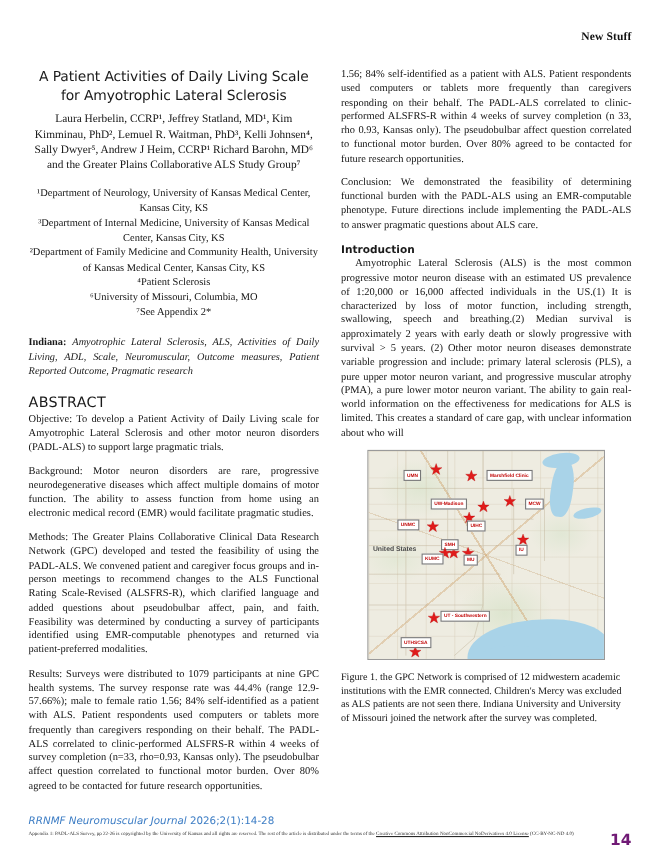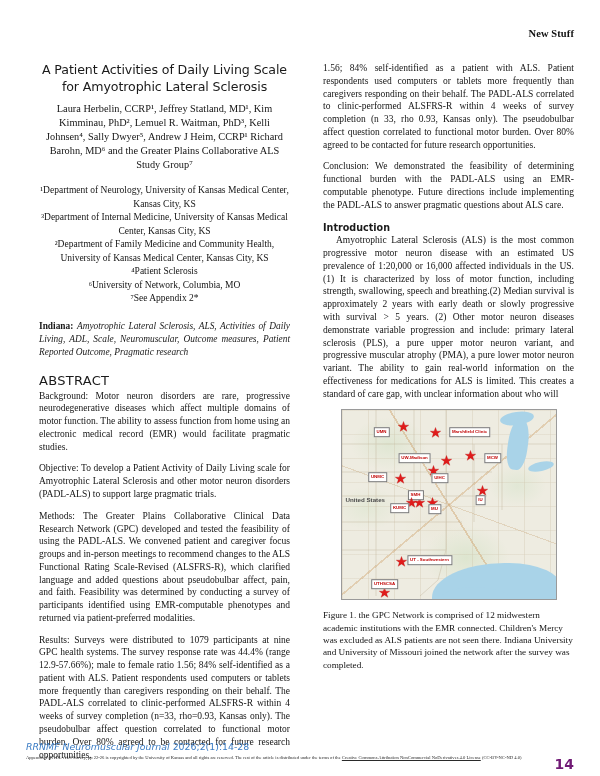--- a/index.html
+++ b/index.html
@@ -40,21 +40,20 @@
   .columns {
     position: absolute;
     top: 62px;
     left: 26px;
     width: 548px;
     display: flex;
     gap: 20px;
   }
   .col {
     width: 264px;
-    margin-left: 13px;
   }
 
   
   .article-title {
     font-family: "DejaVu Sans", sans-serif;
     font-size: 12.6px;
     line-height: 1.32;
     text-align: center;
     font-weight: 400;
     color: #1a1a1a;
@@ -300,30 +299,30 @@
 
       <h1 class="article-title">A Patient Activities of Daily Living Scale for Amyotrophic Lateral Sclerosis</h1>
 
       <div class="authors">Laura Herbelin, CCRP¹, Jeffrey Statland, MD¹, Kim Kimminau, PhD², Lemuel R. Waitman, PhD³, Kelli Johnsen⁴, Sally Dwyer⁵, Andrew J Heim, CCRP¹ Richard Barohn, MD⁶ and the Greater Plains Collaborative ALS Study Group⁷</div>
 
       <div class="affiliations">
         <span class="affil-line">¹Department of Neurology, University of Kansas Medical Center, Kansas City, KS</span>
         <span class="affil-line">³Department of Internal Medicine, University of Kansas Medical Center, Kansas City, KS</span>
         <span class="affil-line">²Department of Family Medicine and Community Health, University of Kansas Medical Center, Kansas City, KS</span>
         <span class="affil-line">⁴Patient Sclerosis</span>
-        <span class="affil-line">⁶University of Network, Columbia, MO</span>
+        <span class="affil-line">⁶University of Missouri, Columbia, MO</span>
         <span class="affil-line">⁷See Appendix 2*</span>
       </div>
 
       <p class="keywords"><b>Indiana:</b> <i>Amyotrophic Lateral Sclerosis, ALS, Activities of Daily Living, ADL, Scale, Neuromuscular, Outcome measures, Patient Reported Outcome, Pragmatic research</i></p>
 
       <h2 class="section-head">ABSTRACT</h2>
 
+      <p class="body">Objective: To develop a Patient Activity of Daily Living scale for Amyotrophic Lateral Sclerosis and other motor neuron disorders (PADL-ALS) to support large pragmatic trials.</p>
       <p class="body">Background: Motor neuron disorders are rare, progressive neurodegenerative diseases which affect multiple domains of motor function. The ability to assess function from home using an electronic medical record (EMR) would facilitate pragmatic studies.</p>
-      <p class="body">Objective: To develop a Patient Activity of Daily Living scale for Amyotrophic Lateral Sclerosis and other motor neuron disorders (PADL-ALS) to support large pragmatic trials.</p>
       <p class="body">Methods: The Greater Plains Collaborative Clinical Data Research Network (GPC) developed and tested the feasibility of using the PADL-ALS. We convened patient and caregiver focus groups and in-person meetings to recommend changes to the ALS Functional Rating Scale-Revised (ALSFRS-R), which clarified language and added questions about pseudobulbar affect, pain, and faith. Feasibility was determined by conducting a survey of participants identified using EMR-computable phenotypes and returned via patient-preferred modalities.</p>
       <p class="body tight">Results: Surveys were distributed to 1079 participants at nine GPC health systems. The survey response rate was 44.4% (range 12.9-57.66%); male to female ratio 1.56; 84% self-identified as a patient with ALS. Patient respondents used computers or tablets more frequently than caregivers responding on their behalf. The PADL-ALS correlated to clinic-performed ALSFRS-R within 4 weeks of survey completion (n=33, rho=0.93, Kansas only). The pseudobulbar affect question correlated to functional motor burden. Over 80% agreed to be contacted for future research opportunities.</p>
 
     </div>
 
     <div class="col">
 
       <p class="body">1.56; 84% self-identified as a patient with ALS. Patient respondents used computers or tablets more frequently than caregivers responding on their behalf. The PADL-ALS correlated to clinic-performed ALSFRS-R within 4 weeks of survey completion (n 33, rho 0.93, Kansas only). The pseudobulbar affect question correlated to functional motor burden. Over 80% agreed to be contacted for future research opportunities.</p>
 
       <p class="body">Conclusion: We demonstrated the feasibility of determining functional burden with the PADL-ALS using an EMR-computable phenotype. Future directions include implementing the PADL-ALS to answer pragmatic questions about ALS care.</p>

